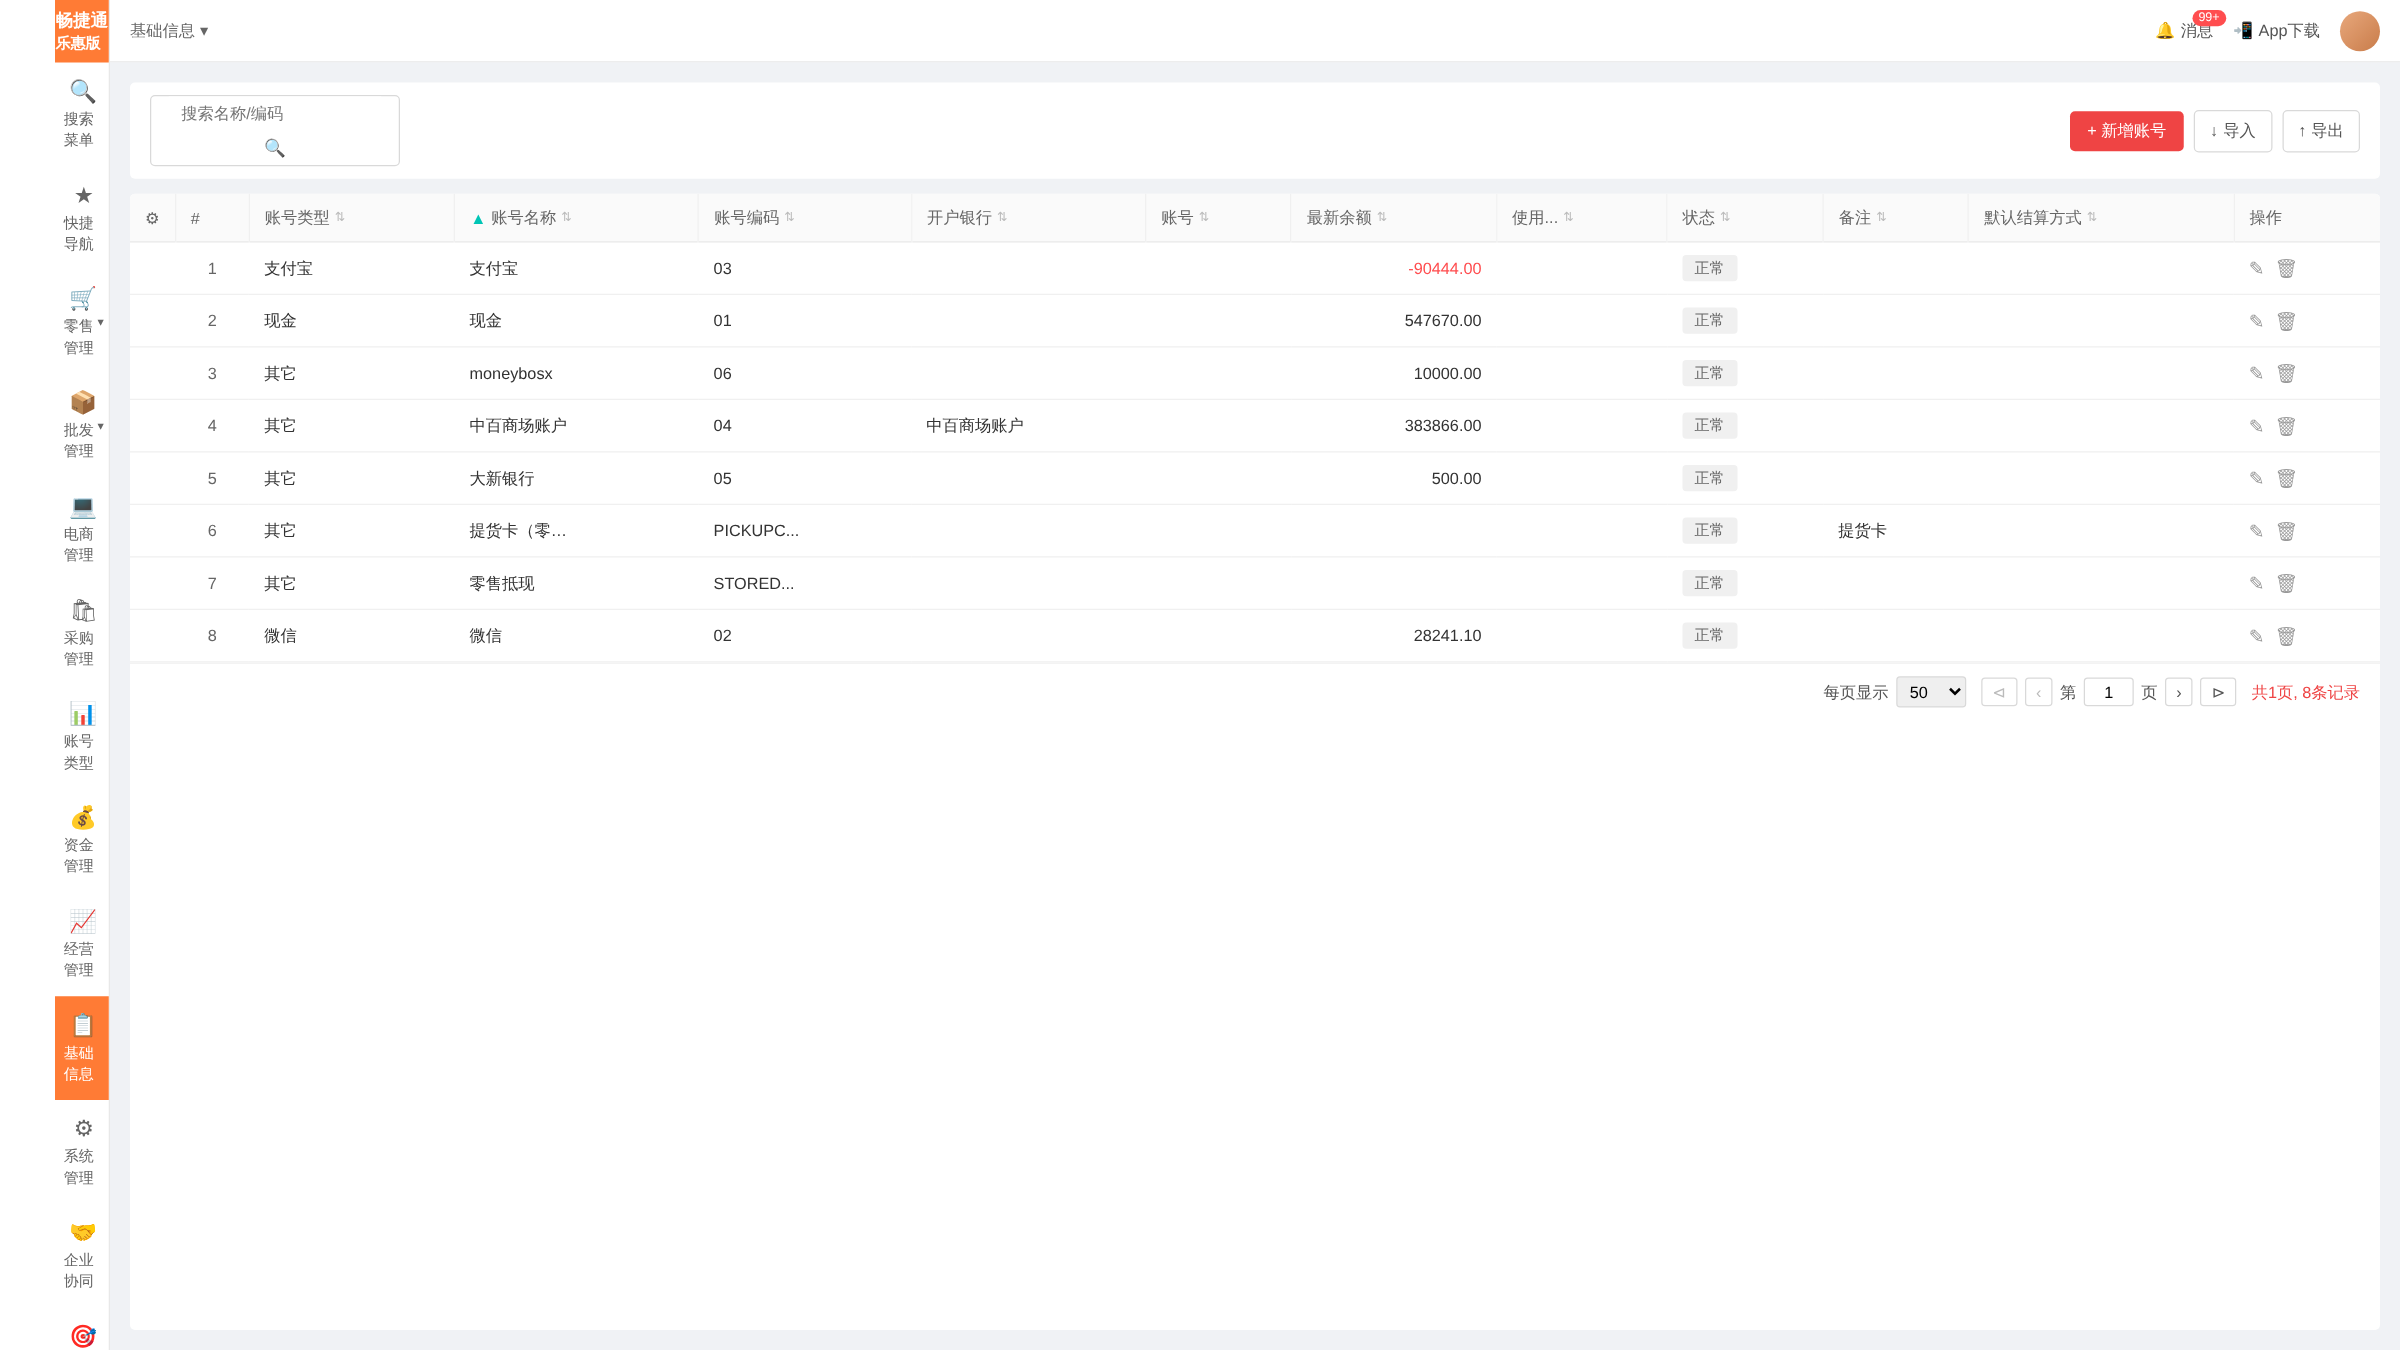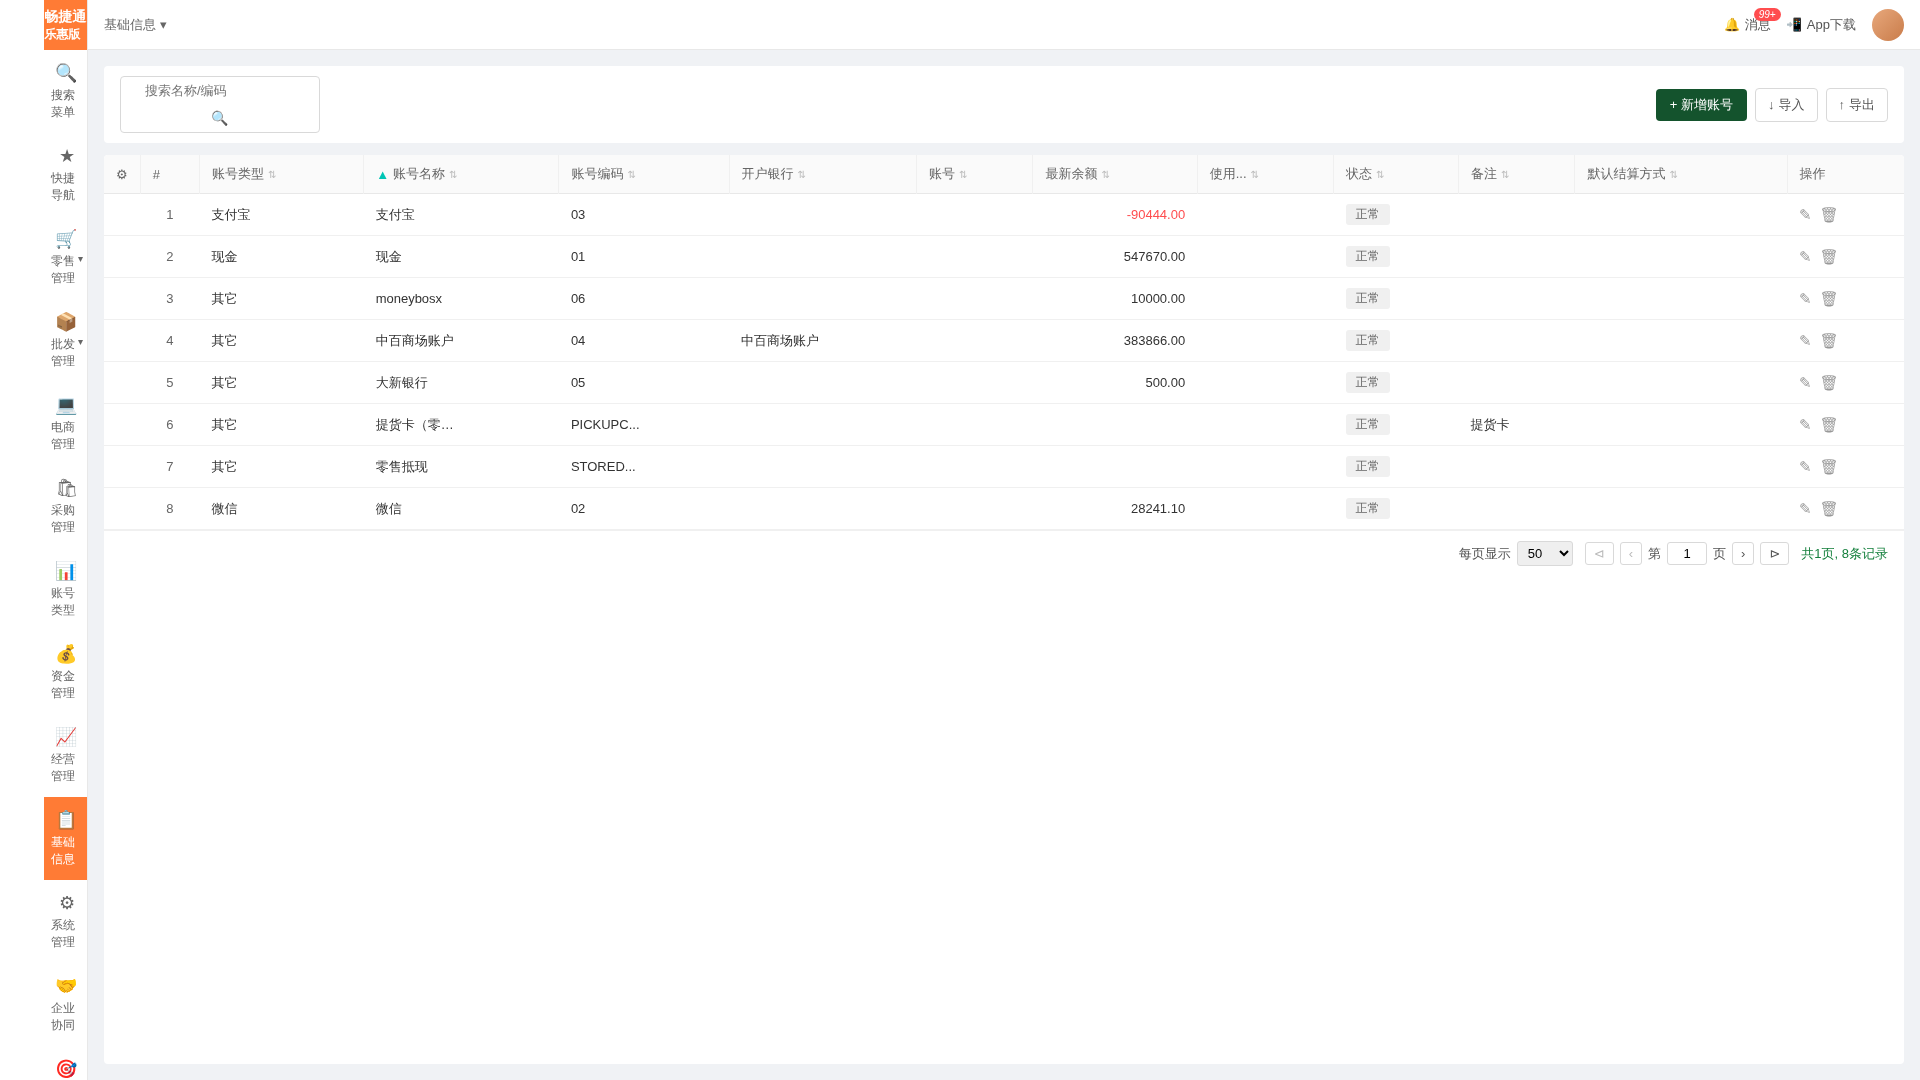--- a/index.html
+++ b/index.html
@@ -62,21 +62,21 @@
       align-items: center;
       justify-content: space-between;
       padding: 0 16px;
       border-bottom: 1px solid #e8e8e8;
       flex-shrink: 0;
     }
     .top-header-left { display: flex; align-items: center; gap: 10px; }
     .breadcrumb-dropdown { display: flex; align-items: center; gap: 4px; font-size: 13px; color: #666; cursor: pointer; }
     .top-header-right { display: flex; align-items: center; gap: 16px; }
     .msg-btn { display: flex; align-items: center; gap: 4px; font-size: 13px; color: #555; cursor: pointer; position: relative; }
-    .badge { background: #ff4d4f; color: #fff; border-radius: 10px; font-size: 10px; padding: 1px 5px; position: absolute; top: -8px; right: -10px; font-style: italic; }
+    .badge { background: #ff4d4f; color: #fff; border-radius: 10px; font-size: 10px; padding: 1px 5px; position: absolute; top: -8px; right: -10px; }
     .app-btn { display: flex; align-items: center; gap: 4px; font-size: 13px; color: #555; cursor: pointer; }
     .avatar { width: 32px; height: 32px; border-radius: 50%; background: #d9d9d9; overflow: hidden; }
 
     
     .tab-bar {
       height: 40px;
       background: #fff;
       display: flex;
       align-items: center;
       border-bottom: 1px solid #e8e8e8;
@@ -136,21 +136,21 @@
     }
     .search-input-wrap input {
       border: none;
       outline: none;
       padding: 6px 10px;
       font-size: 13px;
       width: 170px;
     }
     .search-icon-btn { padding: 6px 8px; cursor: pointer; color: #999; font-size: 14px; }
     .btn-primary {
-      background: #14532d;
+      background: #ef4444;
       color: #fff;
       border: none;
       border-radius: 4px;
       padding: 7px 14px;
       font-size: 13px;
       cursor: pointer;
       display: flex;
       align-items: center;
       gap: 4px;
     }
@@ -211,21 +211,21 @@
       font-size: 13px;
       color: #555;
       border-top: 1px solid #f0f0f0;
     }
     .page-size-select { display: flex; align-items: center; gap: 6px; }
     .page-size-select select { border: 1px solid #d9d9d9; border-radius: 3px; padding: 3px 6px; font-size: 13px; }
     .pagination { display: flex; align-items: center; gap: 6px; }
     .page-btn { border: 1px solid #d9d9d9; background: #fff; border-radius: 3px; padding: 3px 8px; cursor: pointer; color: #555; font-size: 13px; }
     .page-btn:disabled { color: #bbb; cursor: default; }
     .page-input { border: 1px solid #d9d9d9; border-radius: 3px; padding: 3px 6px; width: 40px; text-align: center; font-size: 13px; }
-    .total-info { color: #15803d; font-size: 13px; text-align: right; }
+    .total-info { color: #ef4444; font-size: 13px; text-align: right; }
   </style>
 </head>
 <body>
 
 <div class="sidebar">
   <div class="sidebar-logo">
     <div>
       <div style="font-size:14px;font-weight:bold;">畅捷通</div>
       <div class="sidebar-logo-text">乐惠版</div>
     </div>

